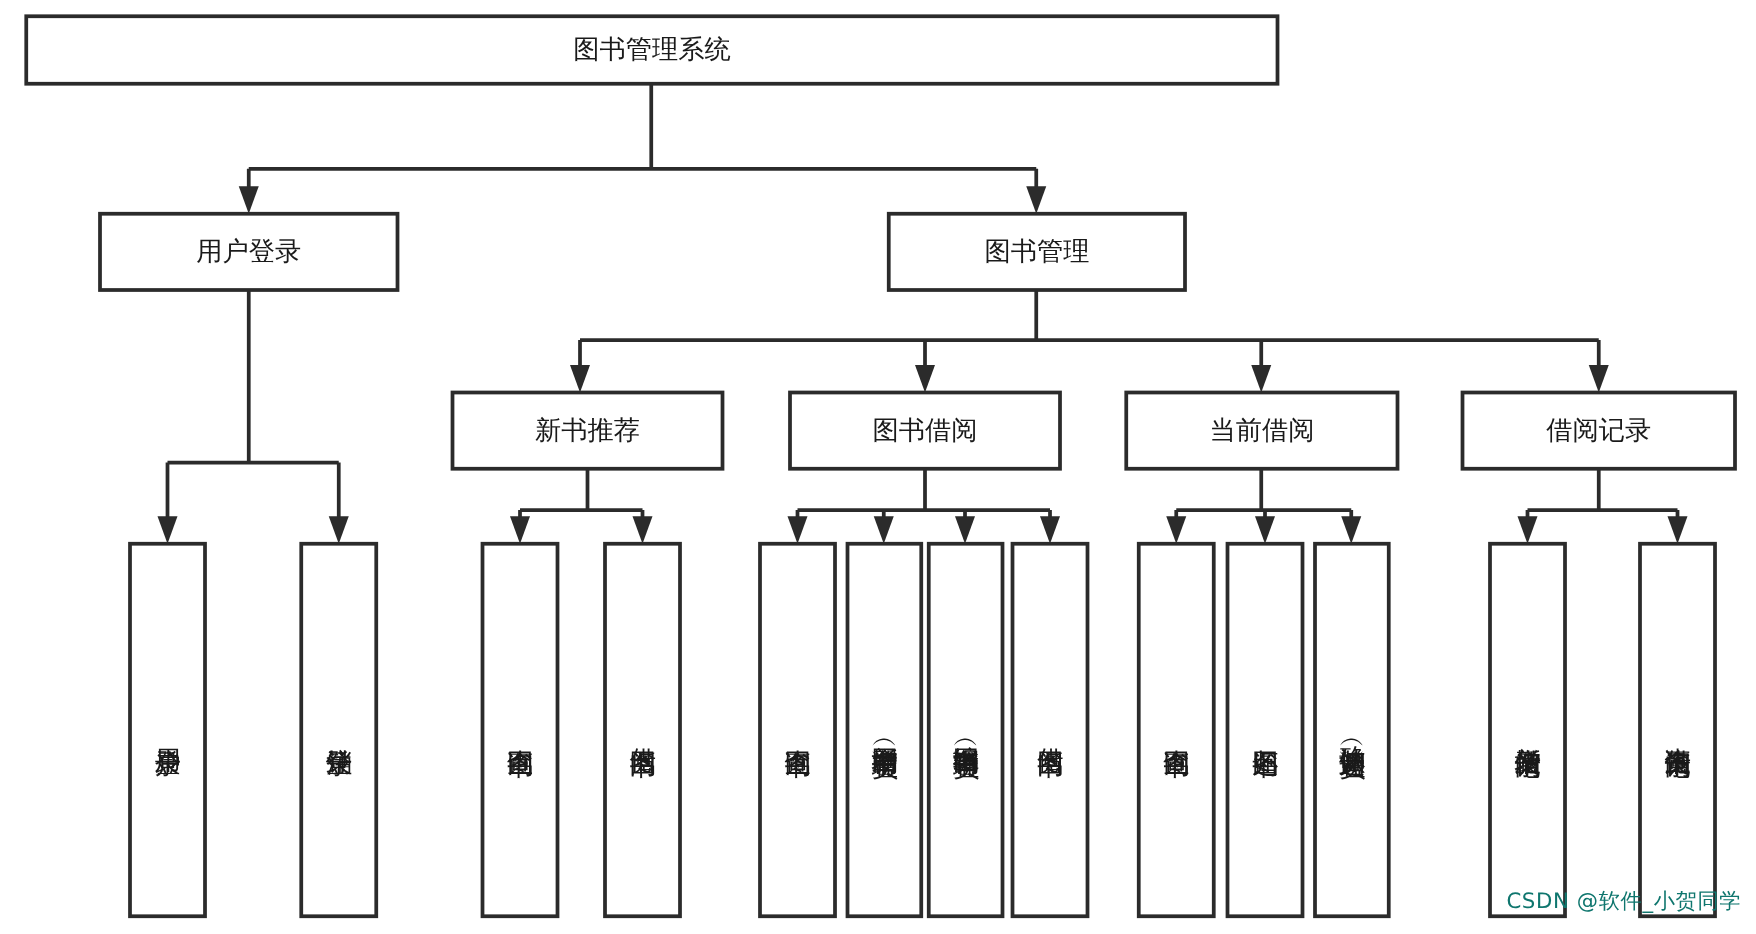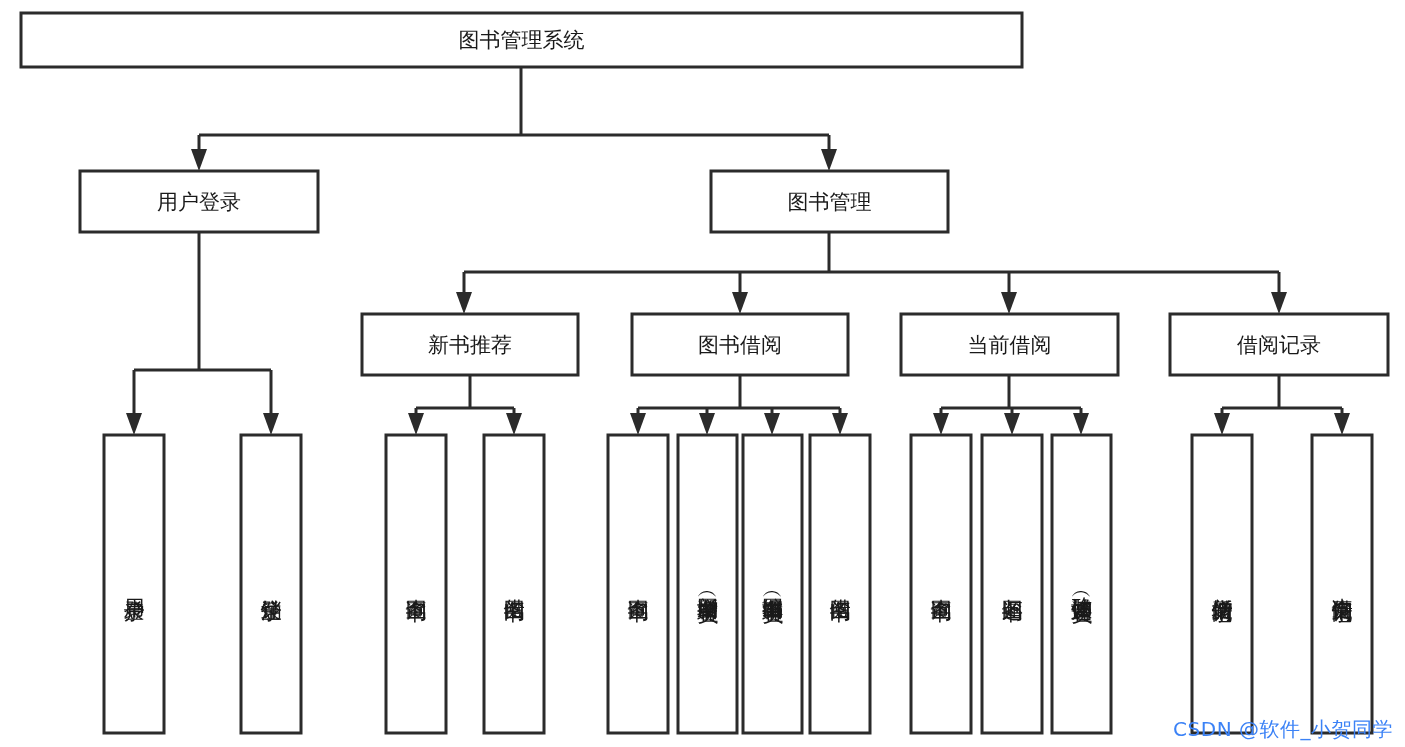--- a/index.html
+++ b/index.html
@@ -64,24 +64,24 @@
     font-size: 21px;
     line-height: 1.08;
     color: #1a1a1a;
     letter-spacing: 1px;
     white-space: nowrap;
     text-align: center;
   }
   #watermark {
     position: absolute;
     right: 12px;
-    bottom: 4px;
-    font-family: "DejaVu Sans", "Liberation Sans", sans-serif;
-    font-size: 20px;
-    color: #3b82f6;
+    bottom: 15px;
+    font-family: "DejaVu Sans", "Liberation Sans", sans-serif;
+    font-size: 17px;
+    color: #0f766e;
     letter-spacing: 0.5px;
     white-space: nowrap;
     user-select: none;
   }
 </style>
 </head>
 <body>
 
 <div id="diagram-root">
 

